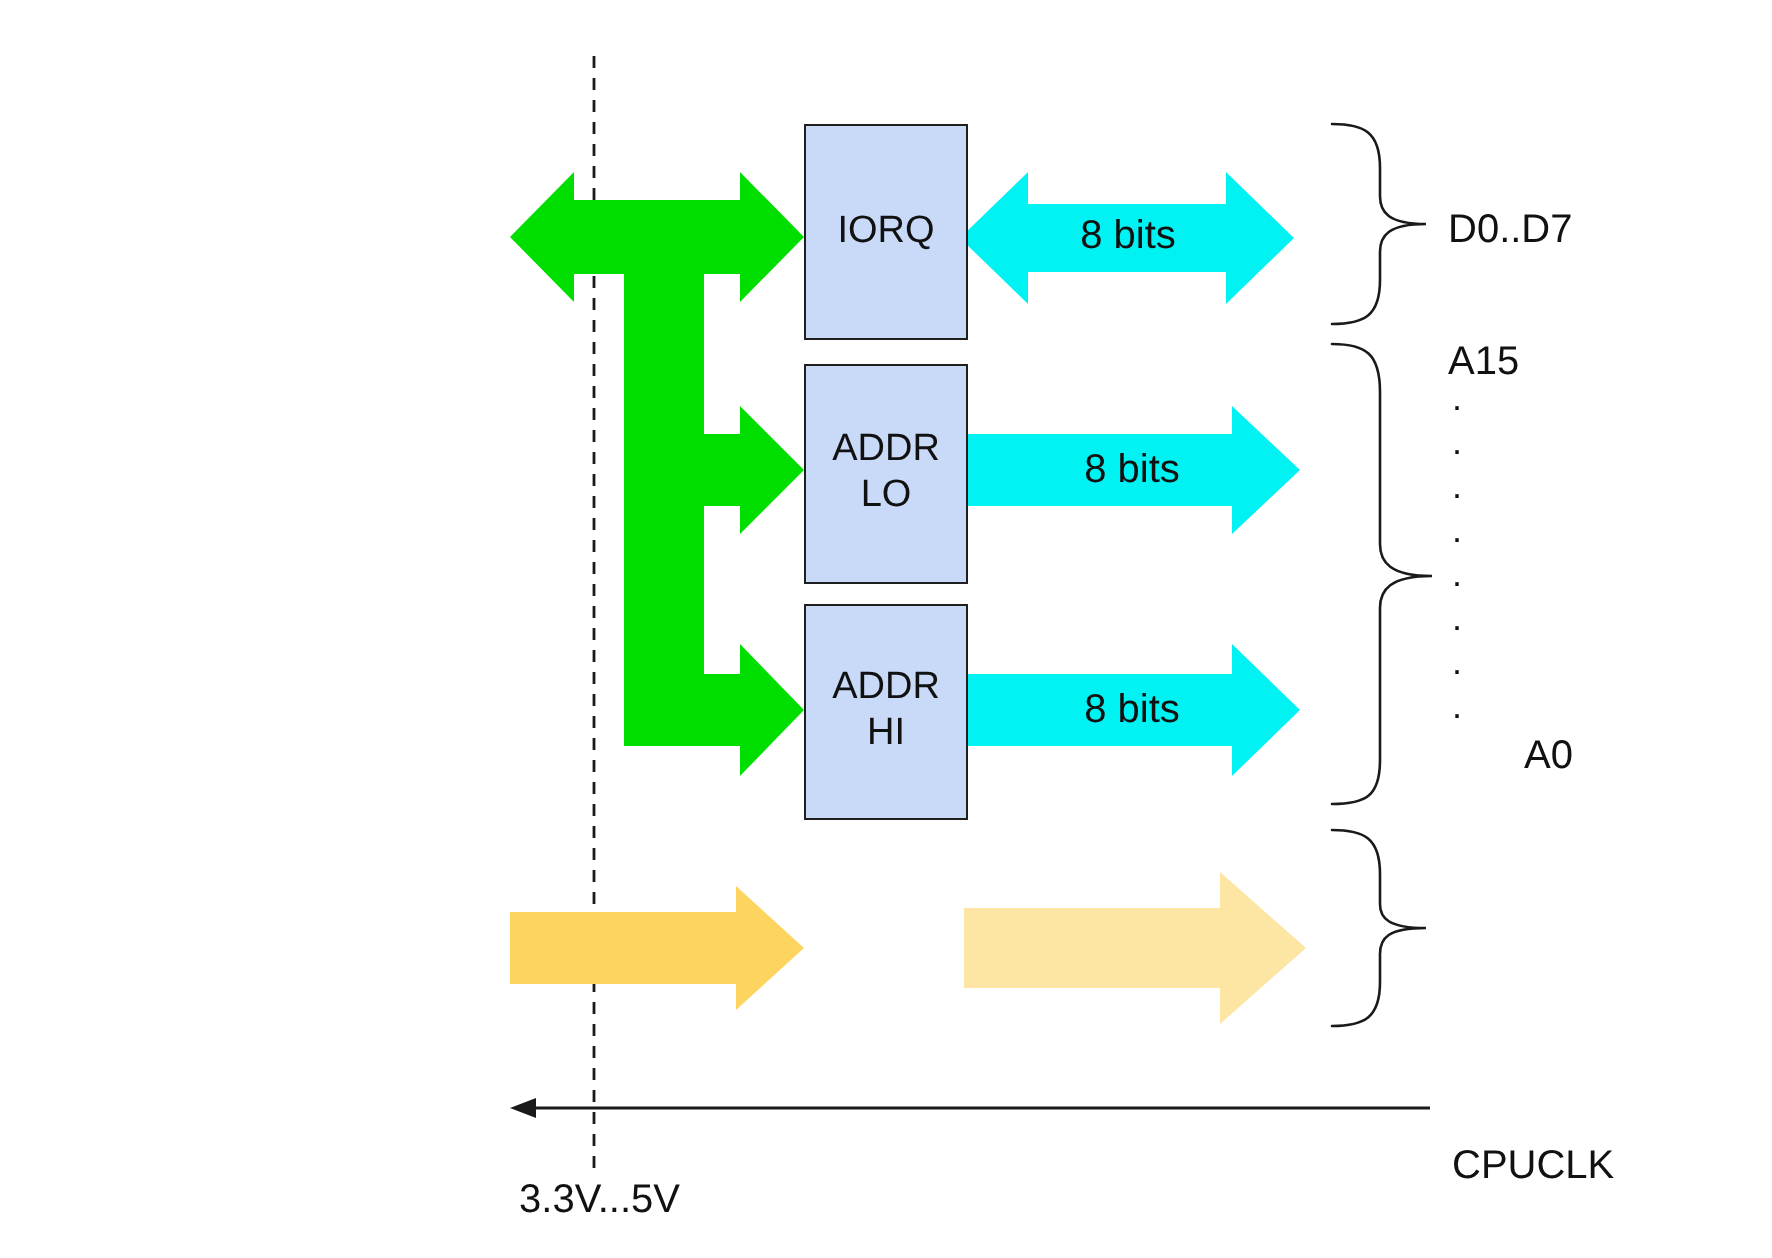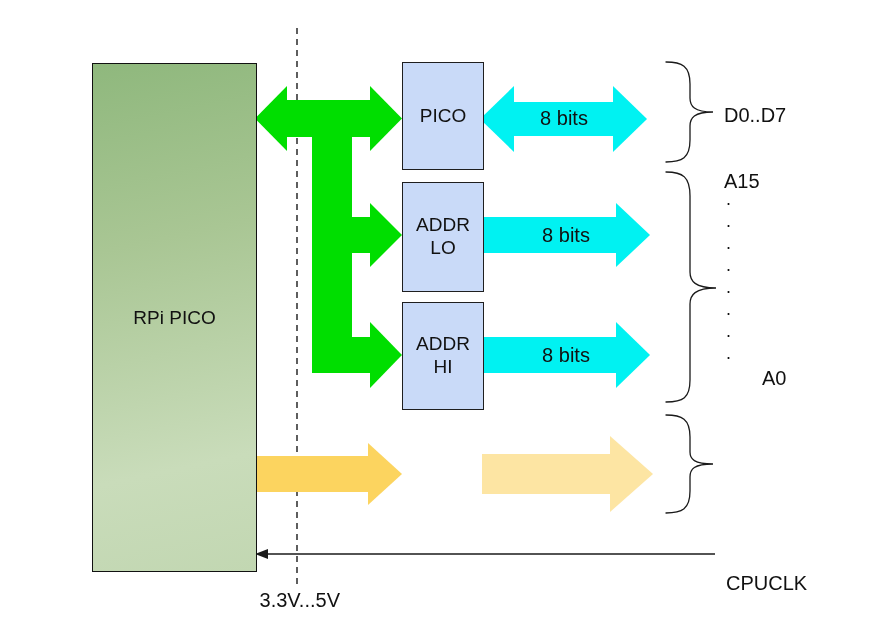--- a/index.html
+++ b/index.html
@@ -90,25 +90,22 @@
     <path d="M 666,62 C 682,62 690,66 690,84 L 690,98 C 690,106 694,112 713,112 C 694,112 690,118 690,126 L 690,140 C 690,158 682,162 666,162" fill="none" stroke="#1a1a1a" stroke-width="1.3" stroke-linecap="round"></path>
     <path d="M 666,172 C 683,172 690,177 690,196 L 690,272 C 690,281 695,288 716,288 C 695,288 690,295 690,304 L 690,380 C 690,398 683,402 666,402" fill="none" stroke="#1a1a1a" stroke-width="1.3" stroke-linecap="round"></path>
     <path d="M 666,415 C 682,415 690,419 690,437 L 690,452 C 690,459 694,464 713,464 C 694,464 690,469 690,477 L 690,491 C 690,509 682,513 666,513" fill="none" stroke="#1a1a1a" stroke-width="1.3" stroke-linecap="round"></path>
 
     <g>
       <line x1="264" y1="554" x2="715" y2="554" stroke="#1a1a1a" stroke-width="1.4"></line>
       <polygon points="255,554 268,549 268,559" fill="#1a1a1a"></polygon>
     </g>
   </svg>
 
-  <div class="pico">
-    <span>RPi PICO</span>
-  </div>
   <div class="block b-data">
-    <span>PICO</span>
+    <span>IORQ</span>
   </div>
   <div class="block b-addrlo">
     <span>ADDR
 LO</span>
   </div>
   <div class="block b-addrhi">
     <span>ADDR
 HI</span>
   </div>
 

